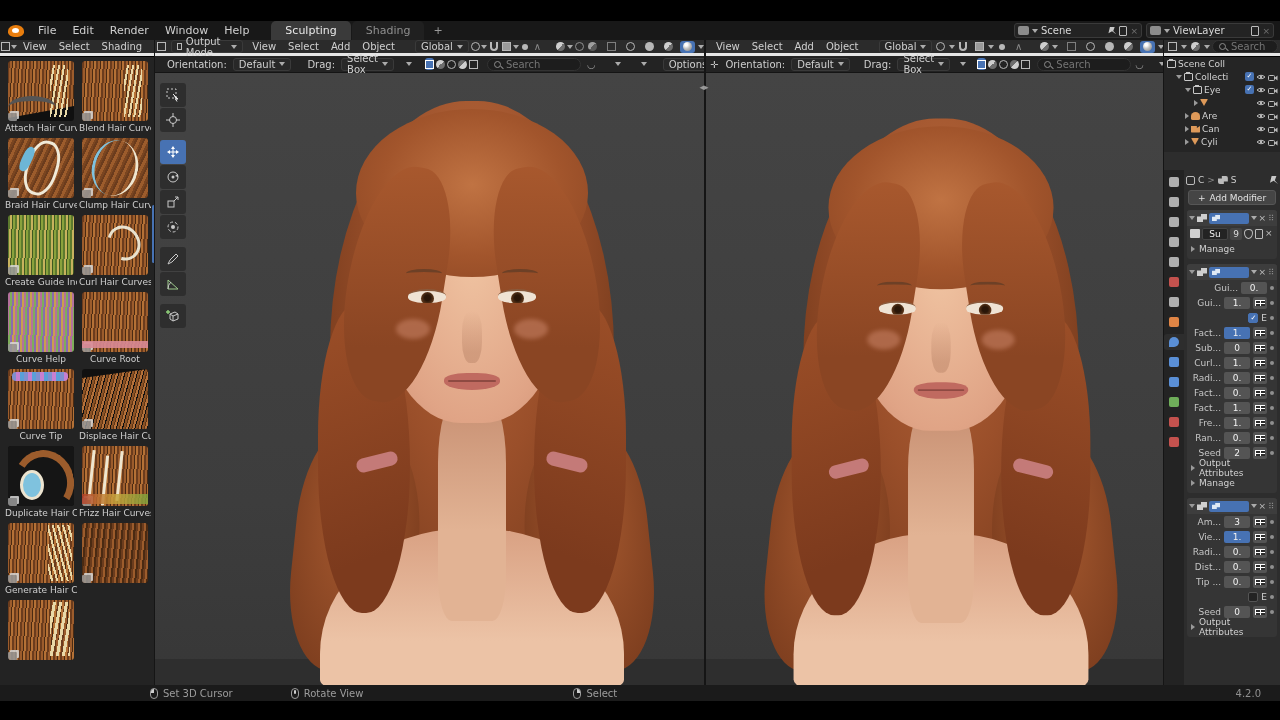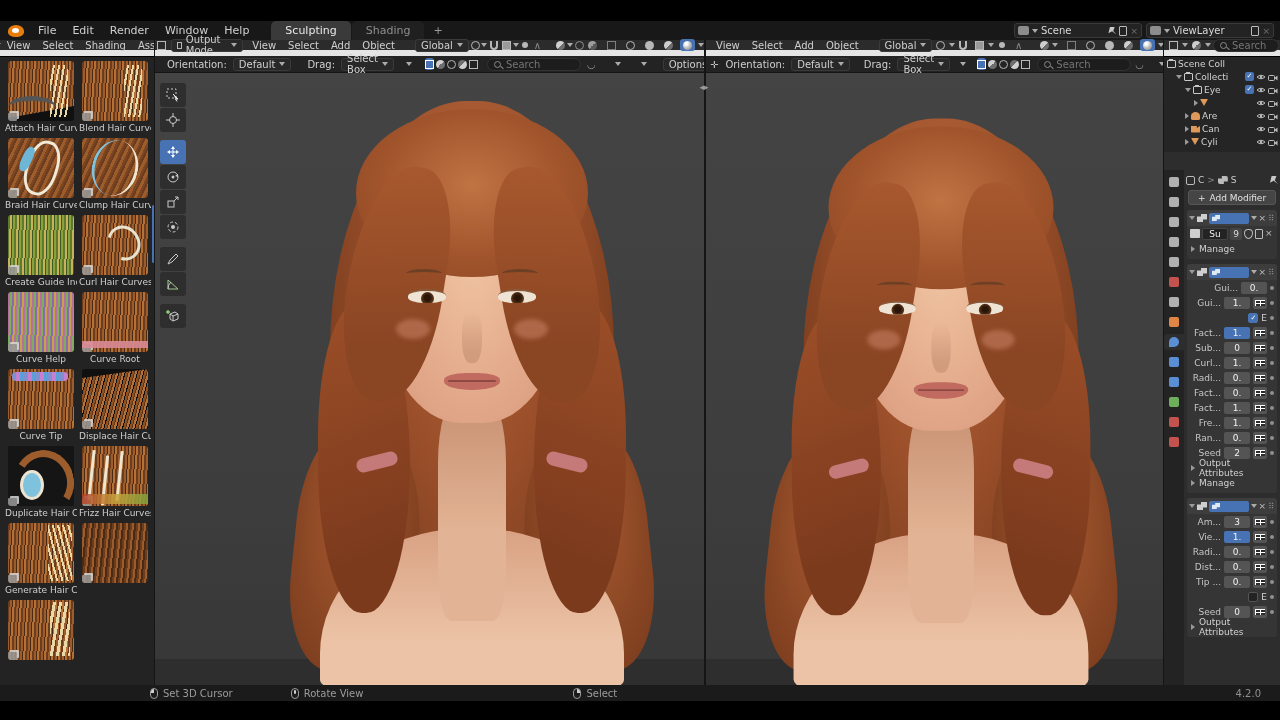--- a/index.html
+++ b/index.html
@@ -15,21 +15,21 @@
   .wtab.active{background:#3a3a3a;color:#e8e8e8;}
   .newtab{color:#9a9a9a;padding:2px 8px;}
   #topbar-right{margin-left:auto;display:flex;align-items:center;gap:4px;padding-right:6px;}
   .selector{display:flex;align-items:center;background:#232323;border:1px solid #3a3a3a;border-radius:3px;height:15px;padding:0 3px;gap:3px;font-size:10px;color:#d8d8d8;}
   .selwide{width:128px;}
   .selnarrow{width:128px;}
   .ictiny{width:11px;height:9px;background:#8c8c8c;border-radius:2px;display:inline-block;}
   .caret{width:0;height:0;border-left:3px solid transparent;border-right:3px solid transparent;border-top:4px solid #ababab;display:inline-block;}
   .dimx{color:#6f6f6f;font-size:9px;}
   
-  .hdr{position:absolute;top:40px;height:16px;background:#2b2b2b;display:flex;align-items:center;font-size:10px;color:#d2d2d2;border-bottom:6px solid #e5e5e5;justify-content:center;}
+  .hdr{position:absolute;top:40px;height:16px;background:#2b2b2b;display:flex;align-items:center;font-size:10px;color:#d2d2d2;border-bottom:3px solid #e5e5e5;}
   .toolrow{position:absolute;top:56px;height:17px;background:#232323;display:flex;align-items:center;font-size:10px;color:#c2c2c2;border-bottom:1px solid #151515;}
   .hdr .mi,.toolrow .mi{padding:1px 6px;}
   .icbox{width:15px;height:12px;display:inline-flex;align-items:center;justify-content:center;margin:0 1px;border-radius:2px;}
   .glyph-circle{width:9px;height:9px;border:1px solid #b8b8b8;border-radius:50%;}
   .glyph-sq{width:9px;height:9px;border:1px solid #b8b8b8;}
   .glyph-fill{width:9px;height:9px;border-radius:50%;background:#b8b8b8;}
   .glyph-half{width:9px;height:9px;border-radius:50%;background:linear-gradient(135deg,#cfcfcf 50%,#6e6e6e 50%);}
   .glyph-shine{width:9px;height:9px;border-radius:50%;background:radial-gradient(circle at 35% 30%,#fff 15%,#bdbdbd 50%,#7e7e7e);}
   .bluepill{background:#4772b3;border-radius:3px;}
   .magnet{width:8px;height:9px;border:2px solid #b8b8b8;border-top:none;border-radius:0 0 5px 5px;position:relative;}

